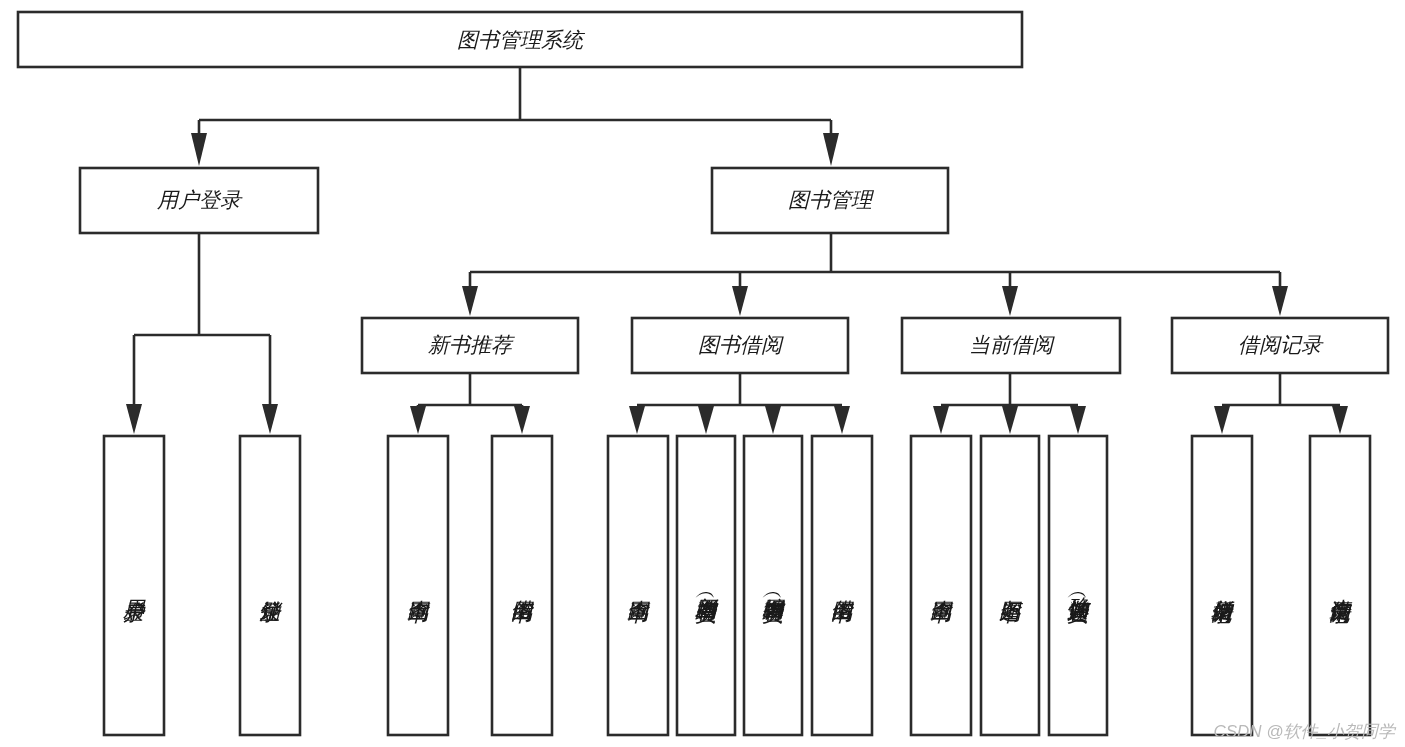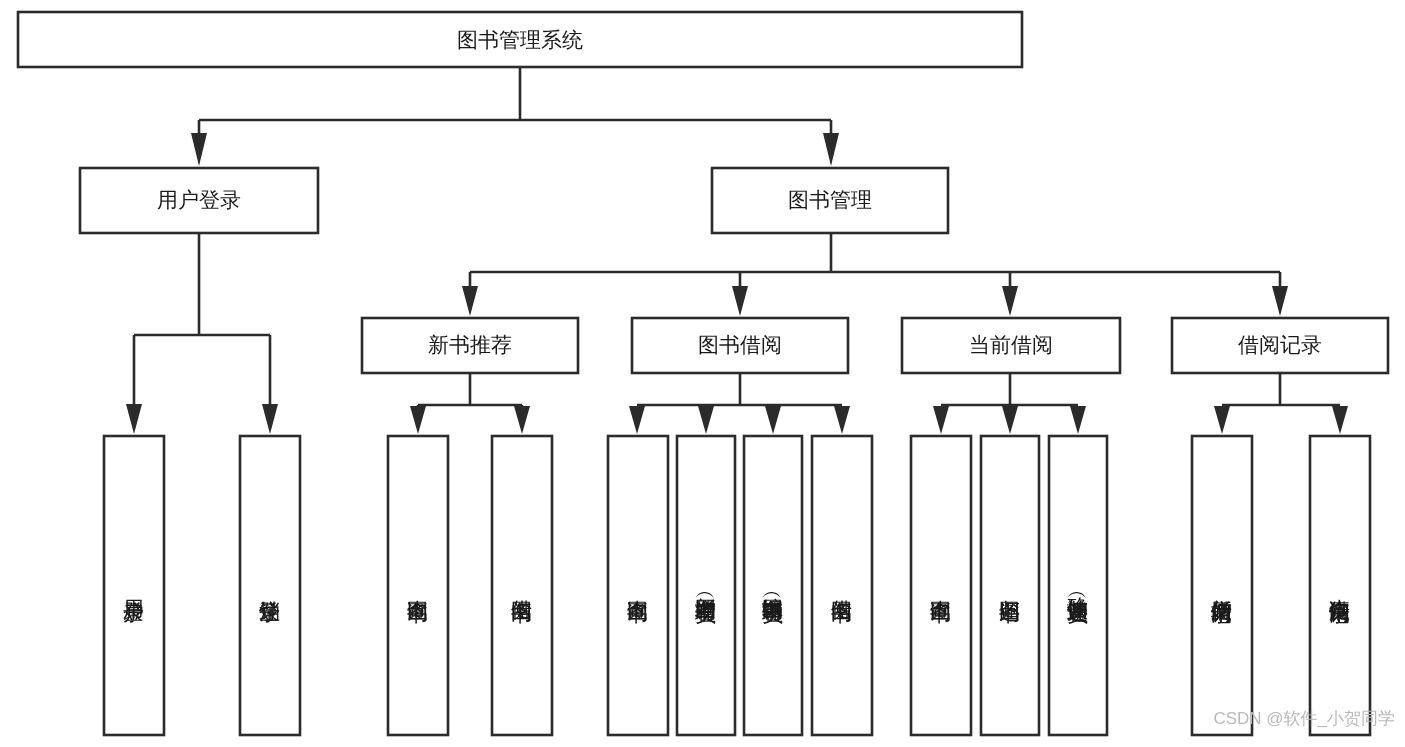--- a/index.html
+++ b/index.html
@@ -11,20 +11,21 @@
     width: 1405px;
     height: 747px;
     font-family: "Liberation Sans", "DejaVu Sans", sans-serif;
     overflow: hidden;
     position: relative;
   }
   #diagram-root {
     position: relative;
     width: 1405px;
     height: 747px;
+    font-style: italic;
   }
   svg#diagram-svg {
     position: absolute;
     left: 0;
     top: 0;
     width: 1405px;
     height: 747px;
     display: block;
   }
   .node-box {
@@ -54,21 +55,21 @@
     font-size: 21px;
     fill: #1a1a1a;
     writing-mode: vertical-rl;
     text-orientation: upright;
     text-anchor: middle;
     letter-spacing: 1px;
   }
   .watermark {
     position: absolute;
     right: 10px;
-    bottom: 17px;
+    bottom: 4px;
     font-family: "Liberation Sans", "DejaVu Sans", sans-serif;
     font-size: 17px;
     color: #b9b9b9;
     white-space: nowrap;
     user-select: none;
   }
 </style>
 </head>
 <body>
 

